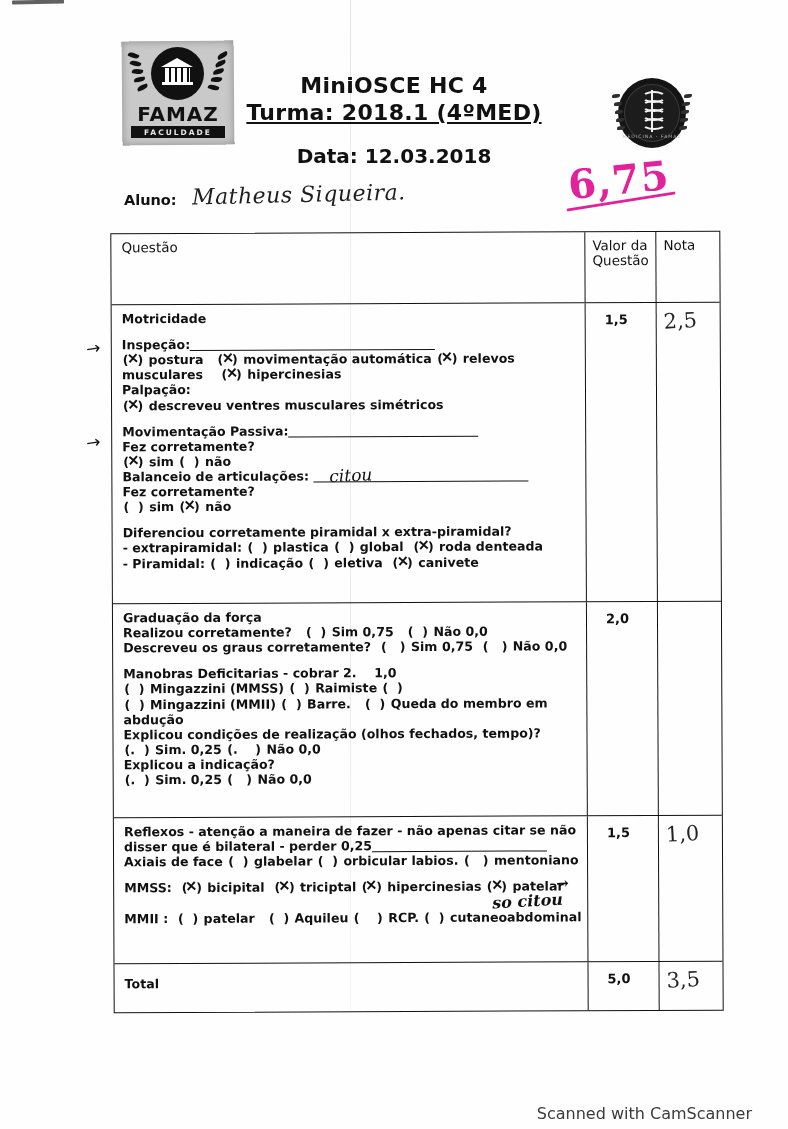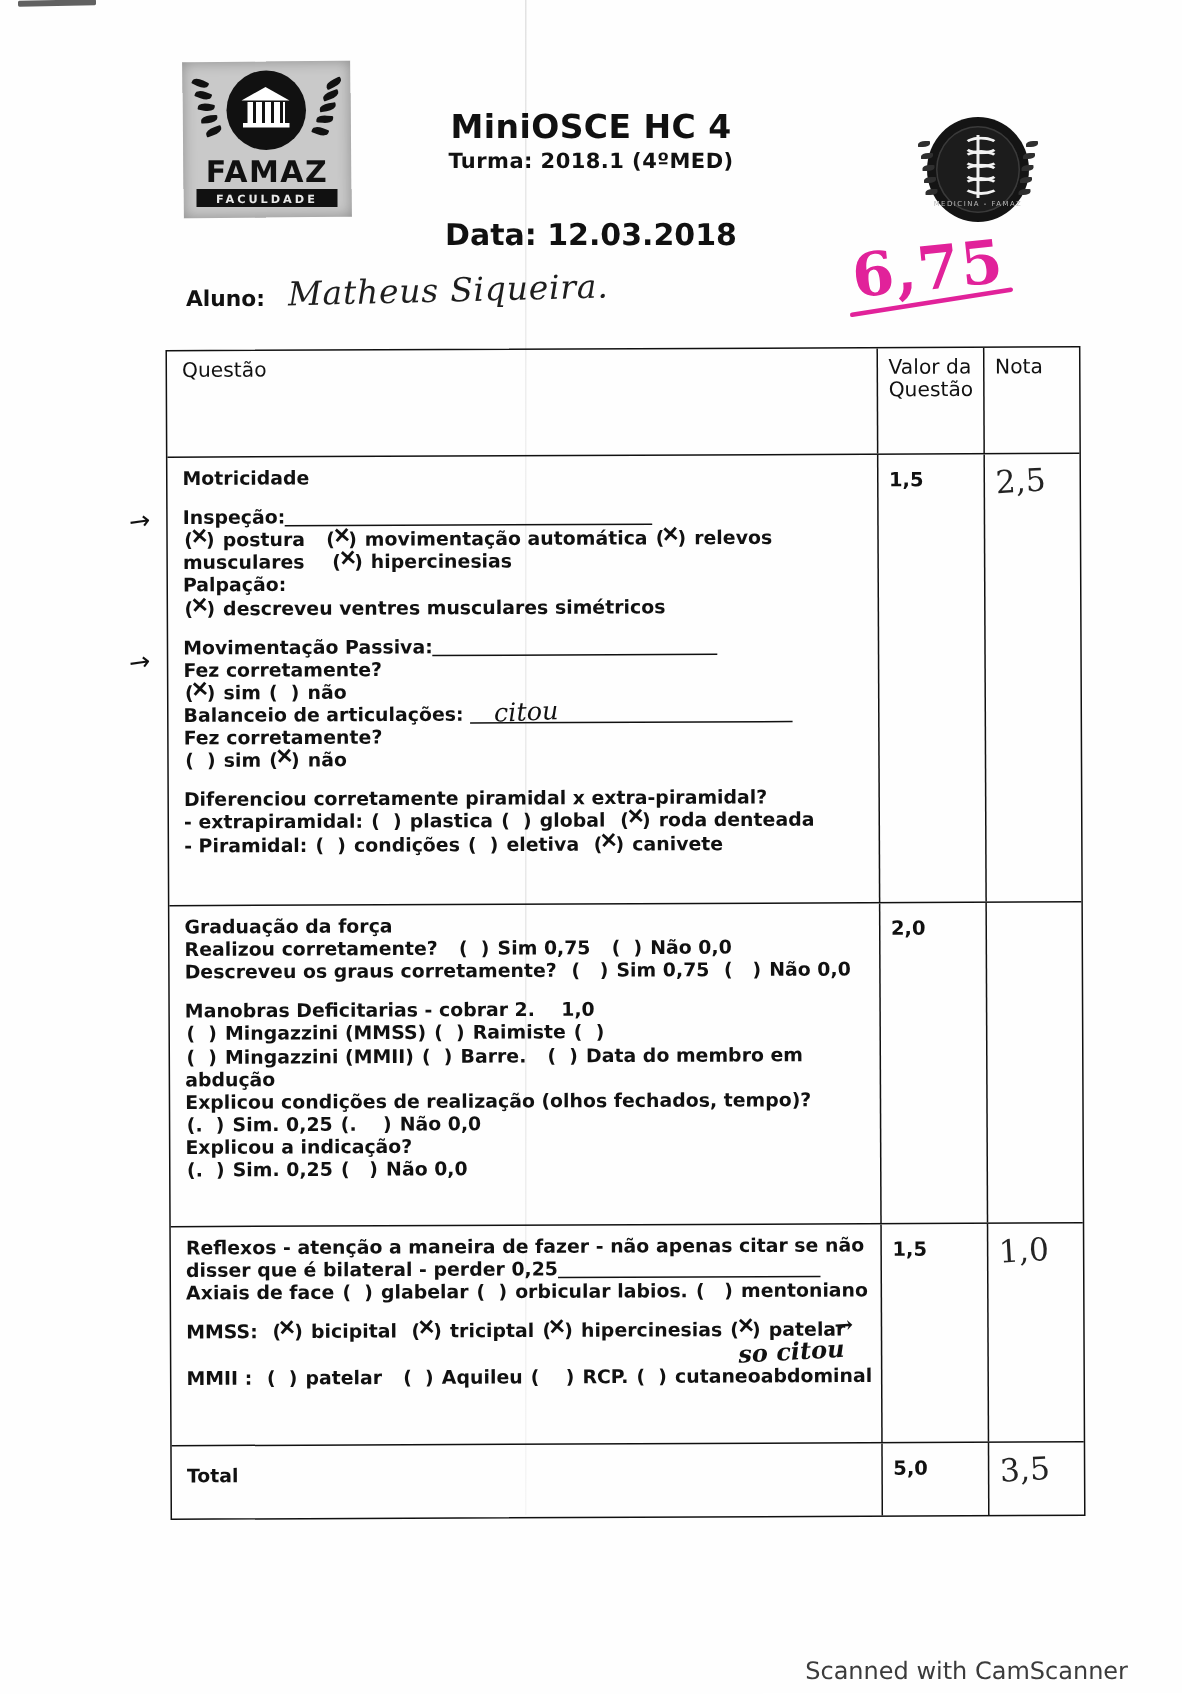--- a/index.html
+++ b/index.html
@@ -52,21 +52,21 @@
   .seal .snake i{position:absolute;left:0;width:20px;height:8px;
      border:2px solid #f2f2f2;border-radius:50%;border-color:#f2f2f2 transparent #f2f2f2 transparent;}
   .seal .sealtxt{position:absolute;left:0;right:0;top:58px;text-align:center;
      font-size:4.6px;color:#b9b9b9;letter-spacing:1px;}
   .seal .wl,.seal .wr{position:absolute;top:16px;width:14px;height:44px;}
   .seal .wl{left:4px;} .seal .wr{right:4px;}
   .seal .wl i,.seal .wr i{position:absolute;width:8px;height:4px;background:#2f2f2f;border-radius:60% 10% 60% 10%;}
 
   .t1,.t2,.t3{position:absolute;text-align:center;width:100%;left:0;font-weight:bold;color:#111;}
   .t1{top:57px;font-size:22px;letter-spacing:.3px;margin-top:16px;}
-  .t2{top:100px;font-size:14px;letter-spacing:.3px;}
+  .t2{top:100px;font-size:22px;letter-spacing:.3px;text-decoration:underline;}
   .t3{top:144px;font-size:20px;}
 
   .aluno{position:absolute;left:124px;top:192px;font-size:14.5px;font-weight:bold;color:#111;}
   .alunoval{position:absolute;left:192px;top:182px;font-family:"DejaVu Serif","Liberation Serif",serif;
      font-size:22px;color:#111;transform:rotate(-1.4deg);font-style:italic;
      letter-spacing:.5px;opacity:.94;}
 
   .grade{position:absolute;left:568px;top:156px;font-size:40px;color:#e1229a;
      font-family:"DejaVu Serif","Liberation Serif",serif;transform:rotate(-6deg);
      font-weight:600;letter-spacing:1px;}
@@ -80,21 +80,21 @@
   .row:last-child{border-bottom:none;}
   .c-q{flex:1 1 auto;padding:6px 0 6px 10px;position:relative;}
   .c-v{width:63px;flex:0 0 63px;border-left:1.4px solid #111;padding:6px 0 0 7px;}
   .c-n{width:56px;flex:0 0 56px;border-left:1.4px solid #111;padding:6px 0 0 7px;position:relative;}
   .hdr{font-size:13.5px;color:#111;line-height:1.12;}
   .rowhead{min-height:70px;}
   .sec1{min-height:298px;}
   .sec2{min-height:213px;}
   .sec3{min-height:145px;}
   .sec4{min-height:48px;}
-  .vnum{font-size:13px;font-weight:bold;color:#111;}
+  .vnum{font-size:13px;font-weight:bold;color:#111;margin-left:12px;}
   .hand{font-family:"DejaVu Serif","Liberation Serif",serif;font-size:21px;color:#111;
      transform:rotate(-3deg);display:inline-block;opacity:.92;}
 
   .qtxt{font-size:12.6px;line-height:1.20;color:#111;font-weight:bold;}
   .qtxt .ln{display:inline-block;border-bottom:1.6px solid #111;vertical-align:-2px;}
   .sp{height:11px;}
   .cb{display:inline-block;position:relative;padding:0 1px;}
   .cb .x{position:absolute;left:0;top:-2px;width:100%;height:15px;
      font-family:"DejaVu Serif","Liberation Serif",serif;font-size:14px;color:#111;
      text-align:center;transform:rotate(-4deg);}
@@ -256,21 +256,21 @@
             <span class="cb">(&nbsp;&nbsp;)</span>
             <span>plastica</span>
             <span class="cb">(&nbsp;&nbsp;)</span>
             <span>global</span>&nbsp;
             <span class="cb">(&nbsp;&nbsp;)<span class="x">✕</span></span>
             <span>roda denteada</span>
           </div>
           <div>
             <span>- Piramidal:</span>
             <span class="cb">(&nbsp;&nbsp;)</span>
-            <span>condições</span>
+            <span>indicação</span>
             <span class="cb">(&nbsp;&nbsp;)</span>
             <span>eletiva</span>&nbsp;
             <span class="cb">(&nbsp;&nbsp;)<span class="x">✕</span></span>
             <span>canivete</span>
           </div>
         </div>
       </div>
       <div class="c-v">
         <span class="vnum">1,5</span>
       </div>
@@ -308,21 +308,21 @@
             <span class="cb">(&nbsp;&nbsp;)</span>
             <span>Raimiste</span>
             <span class="cb">(&nbsp;&nbsp;)</span>
           </div>
           <div>
             <span class="cb">(&nbsp;&nbsp;)</span>
             <span>Mingazzini (MMII)</span>
             <span class="cb">(&nbsp;&nbsp;)</span>
             <span>Barre.</span>&nbsp;&nbsp;
             <span class="cb">(&nbsp;&nbsp;)</span>
-            <span>Data do membro em</span>
+            <span>Queda do membro em</span>
           </div>
           <div>abdução</div>
           <div>Explicou condições de realização (olhos fechados, tempo)?</div>
           <div>
             <span class="cb">(.&nbsp;&nbsp;)</span>
             <span>Sim.  0,25</span>
             <span class="cb">(.&nbsp;&nbsp;&nbsp;&nbsp;)</span>
             <span>Não 0,0</span>
           </div>
           <div>Explicou a indicação?</div>

